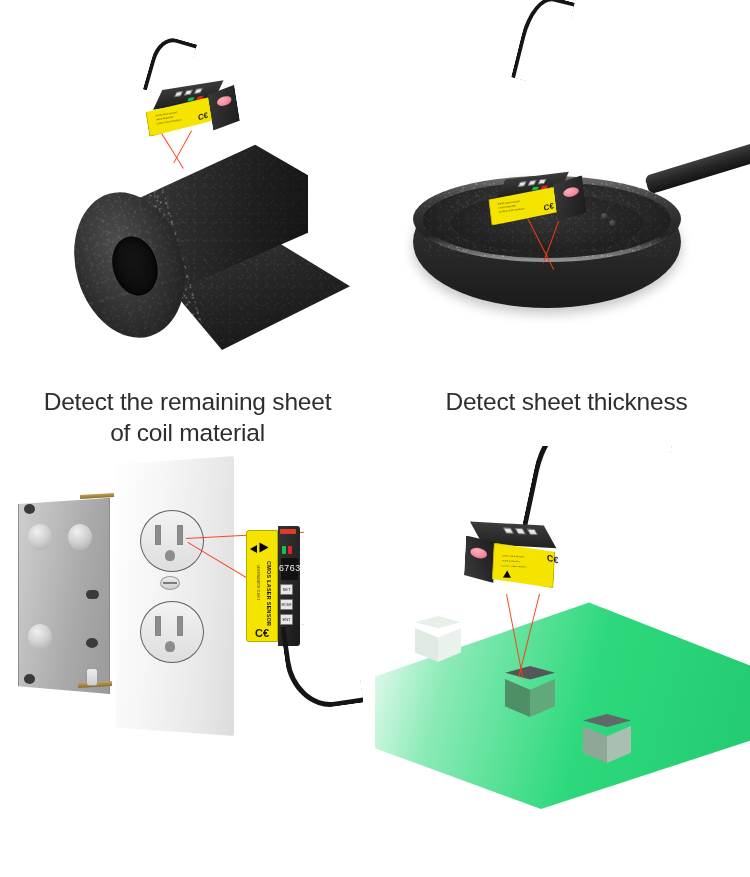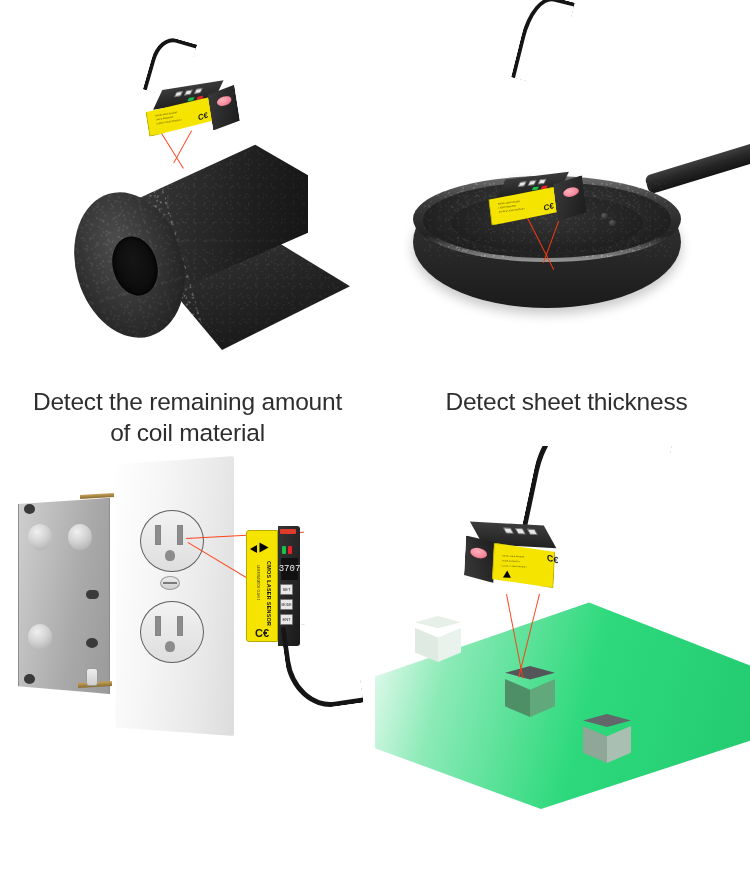--- a/index.html
+++ b/index.html
@@ -199,21 +199,21 @@
           <div class="lbl-txt" style="left:8px; top:16px;">CLASS 2 LASER PRODUCT</div>
         </div>
         <div class="ce" style="left:55px; top:28px; font-size:8px; transform:skewY(-9deg);">C€</div>
 
         <div class="sns-black" style="left:68px; top:6px; width:28px; height:42px;
                     clip-path:polygon(0% 14%, 100% 0%, 100% 86%, 0% 100%);
                     background:linear-gradient(110deg,#3b3b3b,#1b1b1b);"></div>
         <div class="lens" style="left:76px; top:16px; width:15px; height:9px; transform:rotate(-9deg);"></div>
       </div>
     </div>
-    <div class="caption cap-tl">Detect the remaining amount
+    <div class="caption cap-tl">Detect the remaining sheet
 of coil material</div>
   </div>
 
   <div class="cell">
     <div class="stage">
 
       <div class="pan-handle" style="left:272px; top:176px; width:132px; height:19px; transform:rotate(-17deg);"></div>
 
       <div class="pan-outer" style="left:38px; top:176px; width:268px; height:132px;"></div>
       <div class="pan-rim" style="left:38px; top:176px; width:268px; height:86px;"></div>
@@ -309,21 +309,21 @@
           <div class="lbl-txt" style="left:9px; top:34px; writing-mode:vertical-rl; font-size:2.6px; line-height:3px;">LASER RADIATION&nbsp;&nbsp;CLASS 2</div>
           <div class="ce" style="left:8px; top:96px; font-size:11px;">C€</div>
         </div>
 
         <div class="sns-black" style="left:32px; top:0px; width:22px; height:120px; border-radius:0 3px 3px 0;
                     background:linear-gradient(100deg,#353535,#1a1a1a);"></div>
         <div style="position:absolute; left:34px; top:3px; width:16px; height:5px;
                     background:#e03a2a; border-radius:1px;"></div>
         <div class="led" style="left:36px; top:20px; width:4px; height:8px; background:#19c04a;"></div>
         <div class="led" style="left:42px; top:20px; width:4px; height:8px; background:#e8202a;"></div>
-        <div class="seg" style="left:35px; top:32px; width:17px; height:22px; font-size:9px; border-radius:1px;">3707</div>
+        <div class="seg" style="left:35px; top:32px; width:17px; height:22px; font-size:9px; border-radius:1px;">6763</div>
         <div class="btn7" style="left:34px; top:58px; width:13px; height:11px; font-size:4px; color:#222;
                     display:flex; align-items:center; justify-content:center;">SET</div>
         <div class="btn7" style="left:34px; top:73px; width:13px; height:11px; font-size:3.4px; color:#222;
                     display:flex; align-items:center; justify-content:center;">MODE</div>
         <div class="btn7" style="left:34px; top:88px; width:13px; height:11px; font-size:4px; color:#222;
                     display:flex; align-items:center; justify-content:center;">ENT</div>
       </div>
 
       <div style="position:absolute; left:286px; top:176px; width:72px; height:86px;
                   border-left:5px solid #151515; border-bottom:5px solid #151515;

